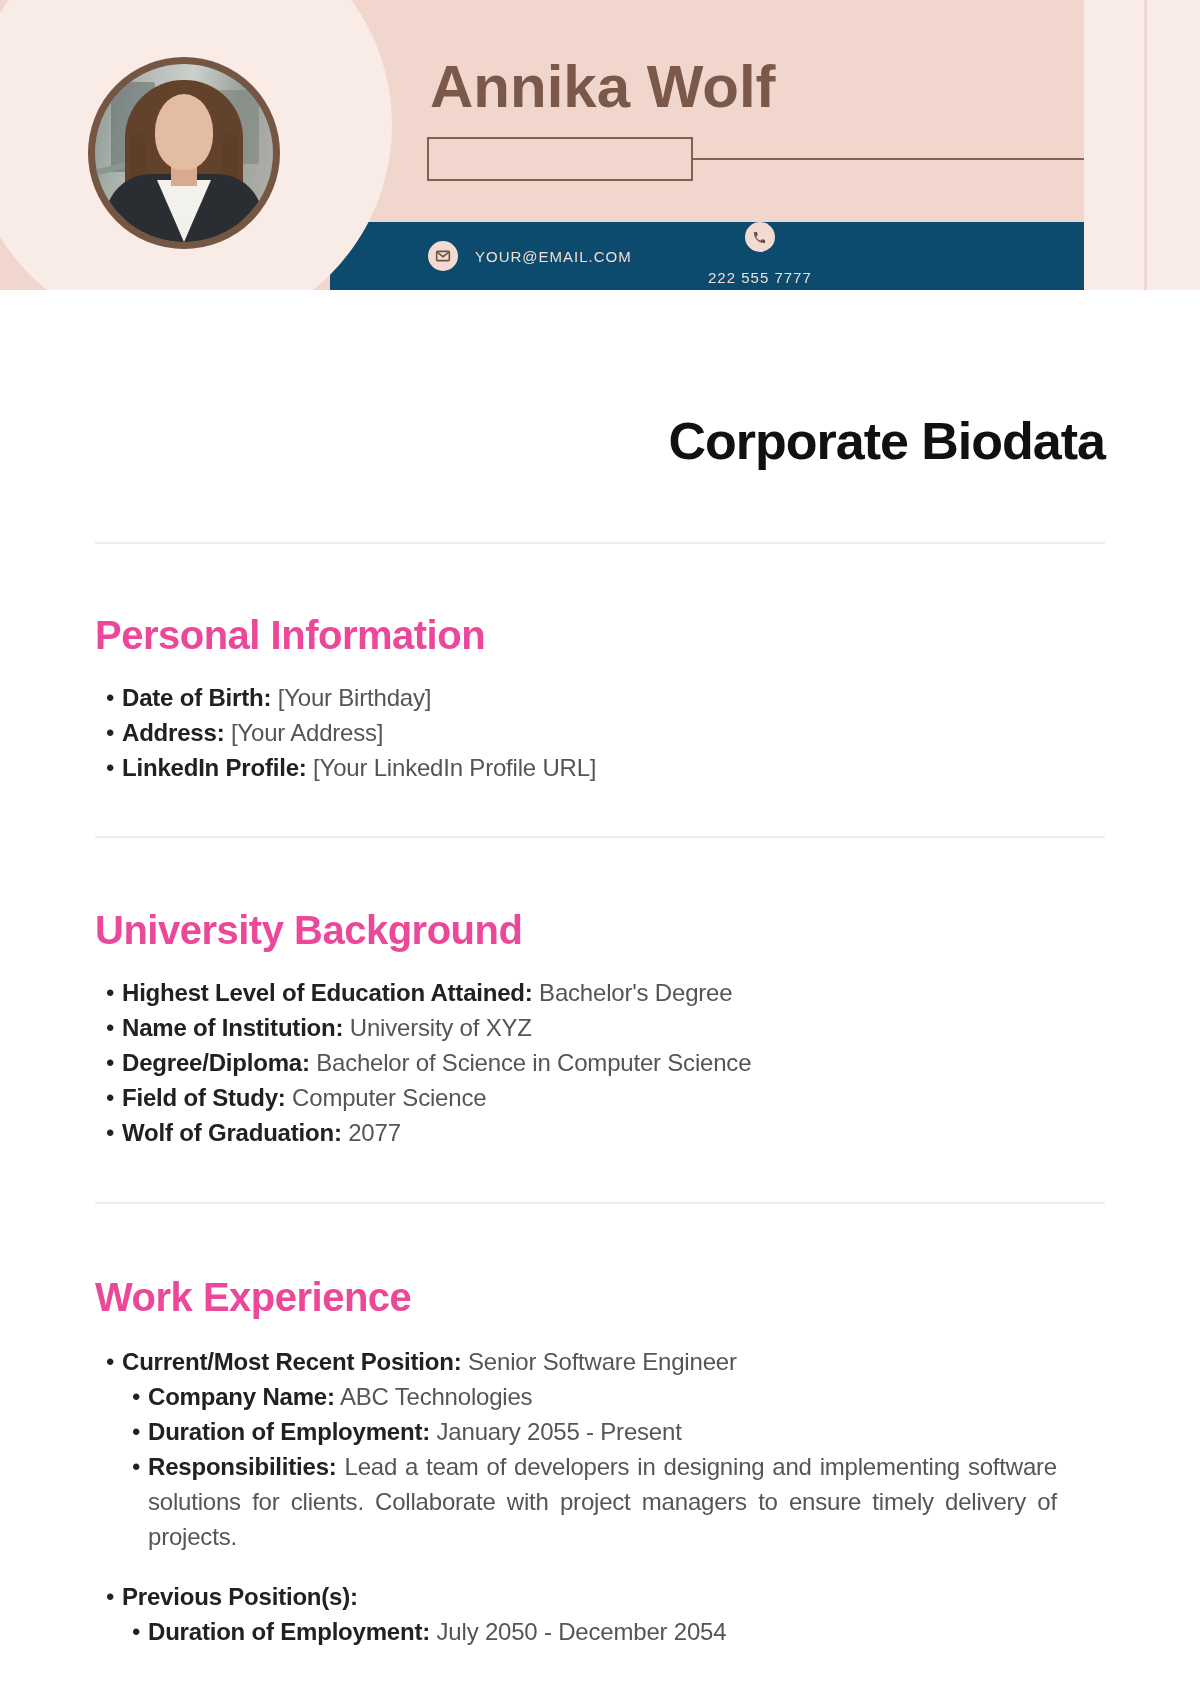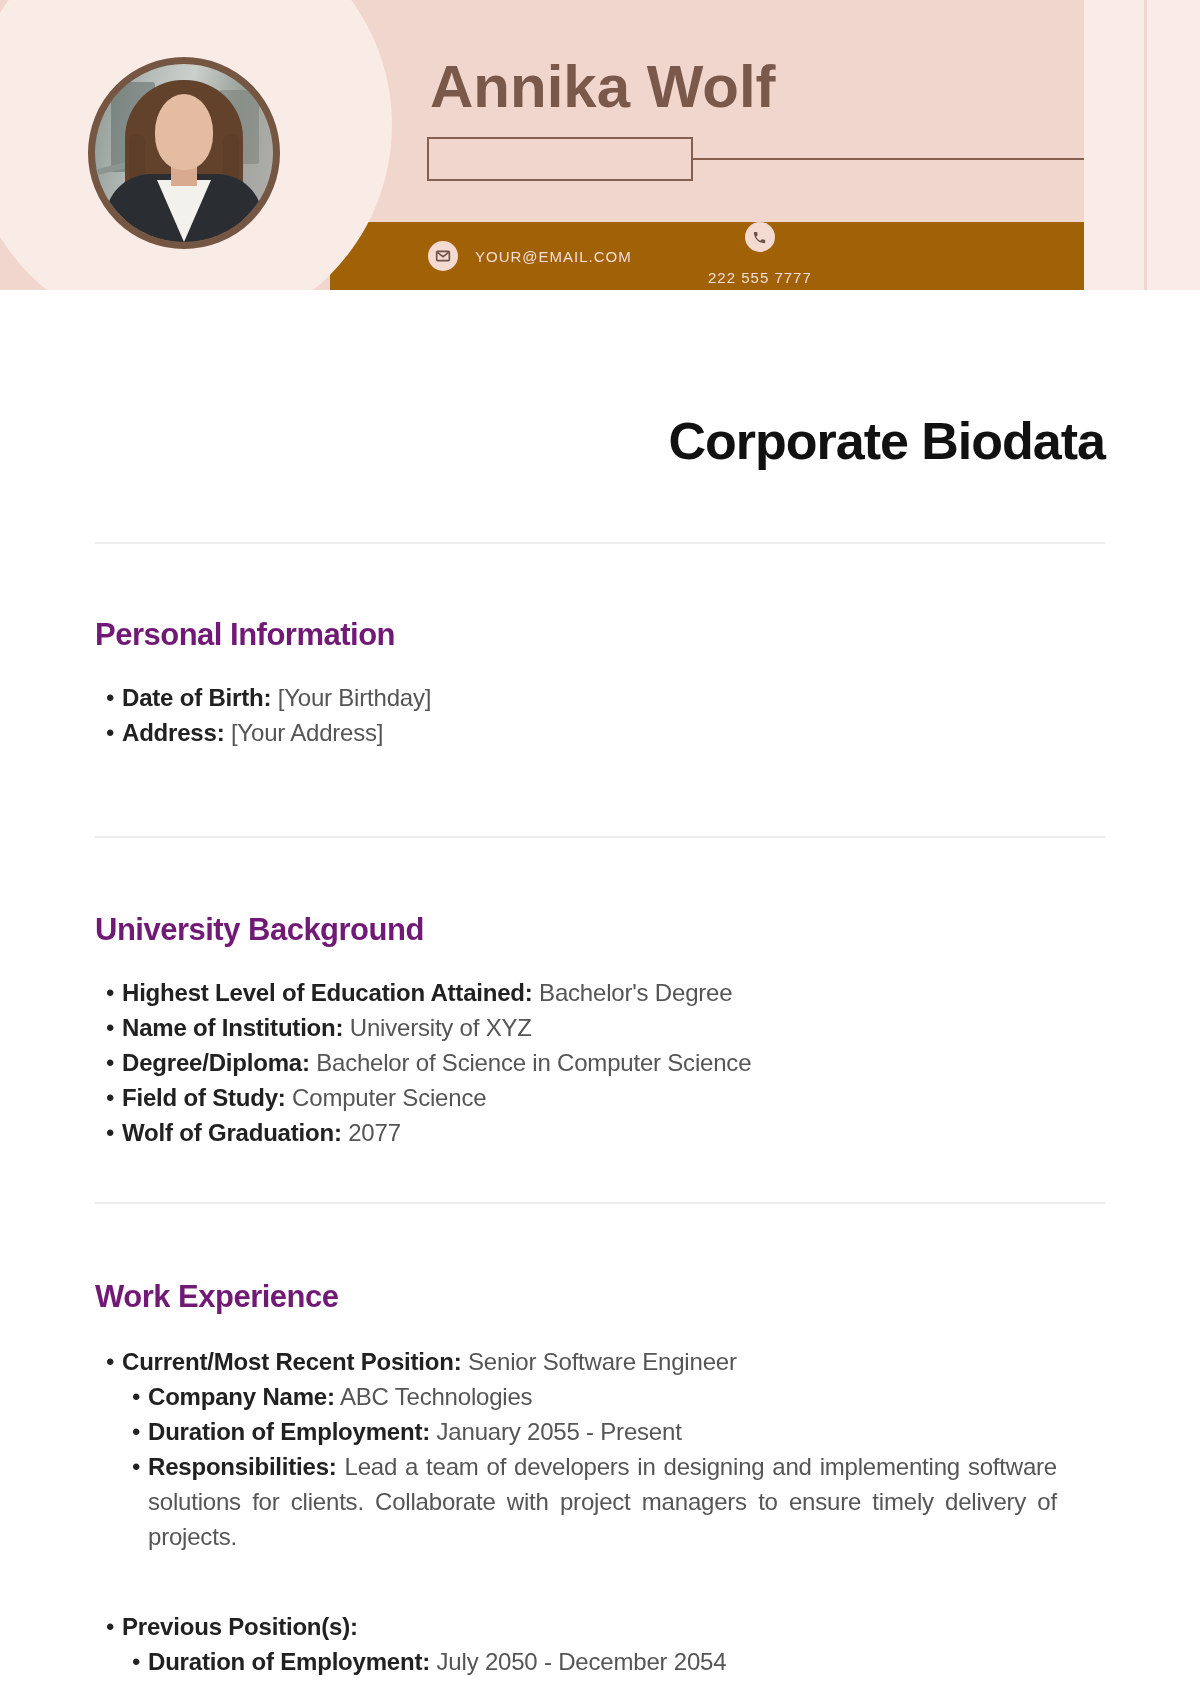--- a/index.html
+++ b/index.html
@@ -3,21 +3,21 @@
 <meta charset="utf-8">
 <style>
   html,body{margin:0;padding:0;background:#ffffff;}
   body{font-family:"Liberation Sans", sans-serif; width:1200px; height:1700px; position:relative; overflow:hidden;}
 
   
   .header{position:absolute;left:0;top:0;width:1084px;height:290px;background:#f1d6cd;overflow:hidden;}
   .edge-strip{position:absolute;left:1084px;top:0;width:116px;height:290px;background:#f9ece8;}
   .edge-strip .edge-line{position:absolute;left:60px;top:0;width:3px;height:290px;background:#f1d7d1;}
 
-  .contact-bar{position:absolute;left:330px;top:222px;width:754px;height:68px;background:#a16207;}
+  .contact-bar{position:absolute;left:330px;top:222px;width:754px;height:68px;background:#0c4a6e;}
   .big-circle{position:absolute;left:-32px;top:-87px;width:424px;height:424px;border-radius:50%;background:#f9ebe6;}
 
   .photo{position:absolute;left:88px;top:57px;width:178px;height:178px;border-radius:50%;border:7px solid #745643;overflow:hidden;
          background:linear-gradient(100deg,#8e9a94 0%,#b7bdb9 28%,#ccd0cc 48%,#9aa29c 72%,#b5b0ac 100%);}
   .photo .win{position:absolute;top:18px;left:16px;width:44px;height:90px;background:#5e6a68;opacity:.55;border-radius:3px;}
   .photo .win2{position:absolute;top:26px;right:14px;width:40px;height:74px;background:#757d76;opacity:.5;border-radius:3px;}
   .photo .rail{position:absolute;top:96px;left:-6px;width:90px;height:6px;background:#8d9590;transform:rotate(-14deg);border-radius:3px;}
   .photo .hair{position:absolute;left:50%;top:16px;transform:translateX(-50%);width:118px;height:175px;background:#63422b;border-radius:58px 58px 34px 34px;}
   .photo .blazer{position:absolute;left:50%;bottom:-6px;transform:translateX(-50%);width:158px;height:74px;background:#2a2e33;border-radius:46px 46px 0 0;}
   .photo .blouse{position:absolute;left:50%;bottom:0;transform:translateX(-50%);width:54px;height:62px;background:#f3f1ec;clip-path:polygon(0 0,100% 0,50% 100%);}
@@ -34,32 +34,32 @@
   .contact-item.email{left:98px;}
   .contact-item.phone{left:378px;flex-direction:column;}
   .icon-circle{width:30px;height:30px;border-radius:50%;background:#f3dbd2;display:flex;align-items:center;justify-content:center;flex:0 0 auto;}
   .contact-text{font-size:15px;letter-spacing:1px;color:#f3ddd4;font-weight:400;}
 
   
   .doc-title{position:absolute;left:95px;top:410px;width:1010px;text-align:right;font-size:52px;line-height:62px;font-weight:700;letter-spacing:-1px;color:#111111;}
   .divider{position:absolute;left:95px;width:1010px;height:2px;background:#ededed;}
   #divider-1{top:542px;} #divider-2{top:836px;} #divider-3{top:1202px;}
 
-  .section-heading{position:absolute;left:95px;font-size:31px;line-height:50px;font-weight:700;letter-spacing:-0.5px;color:#701a75;white-space:nowrap;}
+  .section-heading{position:absolute;left:95px;font-size:40px;line-height:50px;font-weight:700;letter-spacing:-0.5px;color:#ec4899;white-space:nowrap;}
   #pi-heading{top:610px;} #eb-heading{top:905px;} #we-heading{top:1272px;}
 
   .bullet-list{position:absolute;left:95px;width:1010px;margin:0;padding:0 48px 0 27px;list-style:none;box-sizing:border-box;}
   #pi-list{top:680px;} #eb-list{top:975px;} #we-list{top:1344px;}
 
   .bullet-list li{position:relative;font-size:24px;line-height:35px;color:#555555;letter-spacing:-0.2px;}
   .bullet-list li::before{content:"\2022";position:absolute;left:-16px;top:0;color:#222222;font-size:24px;}
   .bullet-list li strong{color:#212121;font-weight:700;}
   .bullet-list ul{margin:0 0 0 26px;padding:0;list-style:none;}
   .bullet-list li.justify{text-align:justify;}
-  .group-gap{margin-top:55px;}
+  .group-gap{margin-top:25px;}
 </style>
 </head>
 <body>
 
 <div class="header">
   <div class="contact-bar">
     <div class="contact-item email">
       <div class="icon-circle">
         <svg width="16" height="16" viewBox="0 0 24 24" fill="none" stroke="#6d5246" stroke-width="2.4">
           <rect x="2.5" y="5" width="19" height="14" rx="1.5"></rect>
@@ -102,20 +102,21 @@
   <div class="edge-line"></div>
 </div>
 
 <div class="doc-title">Corporate Biodata</div>
 
 <div class="divider" id="divider-1"></div>
 <div class="section-heading" id="pi-heading">Personal Information</div>
 <ul class="bullet-list" id="pi-list">
     <li><strong>Date of Birth:</strong> [Your Birthday]</li>
     <li><strong>Address:</strong> [Your Address]</li>
+    <li><strong>LinkedIn Profile:</strong> [Your LinkedIn Profile URL]</li>
   </ul>
 
 <div class="divider" id="divider-2"></div>
 <div class="section-heading" id="eb-heading">University Background</div>
 <ul class="bullet-list" id="eb-list">
     <li><strong>Highest Level of Education Attained:</strong> Bachelor's Degree</li>
     <li><strong>Name of Institution:</strong> University of XYZ</li>
     <li><strong>Degree/Diploma:</strong> Bachelor of Science in Computer Science</li>
     <li><strong>Field of Study:</strong> Computer Science</li>
     <li><strong>Wolf of Graduation:</strong> 2077</li>

